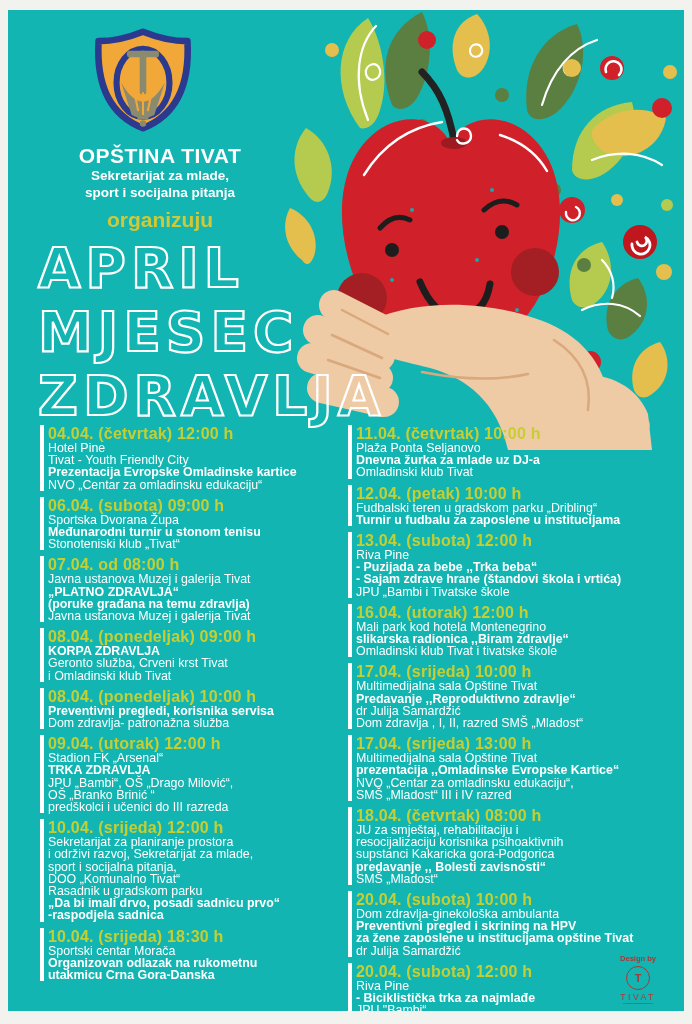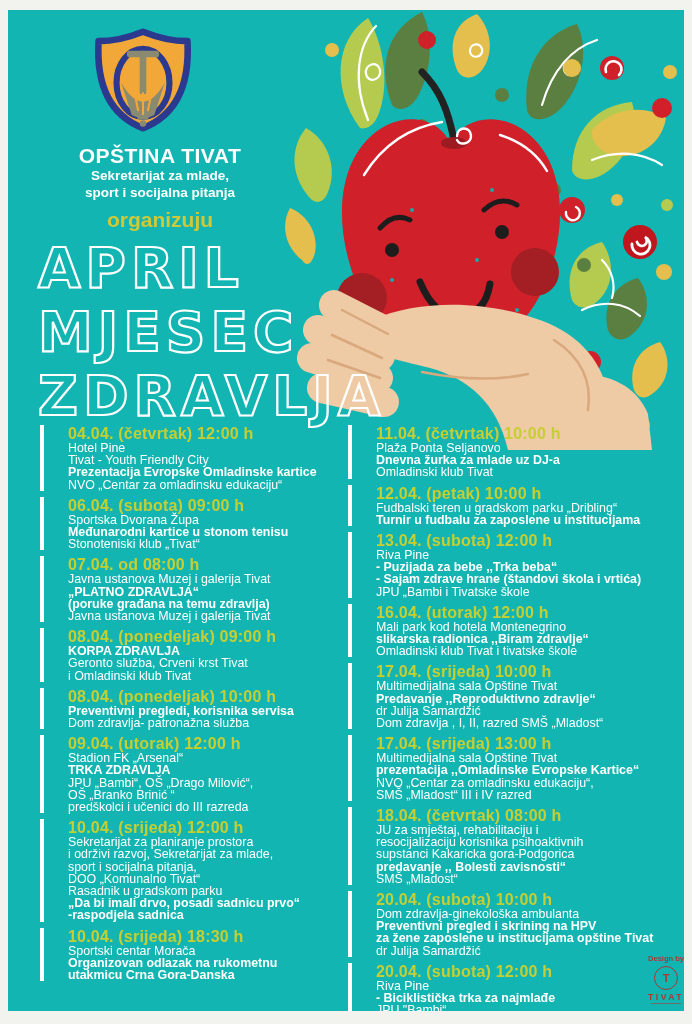--- a/index.html
+++ b/index.html
@@ -24,34 +24,34 @@
     .title{color:transparent;-webkit-text-stroke:2.2px #fff;}
   }
 
   
   .illustration{position:absolute;left:264px;top:0;width:412px;height:440px;z-index:1;}
 
   
   .col{position:absolute;top:415px;z-index:2;}
   .col-left{left:32px;width:306px;}
   .col-right{left:340px;width:289px;}
-  .event{border-left:4px solid #fff;padding-left:24px;margin-bottom:6px;}
+  .event{border-left:4px solid #fff;padding-left:4px;margin-bottom:6px;}
   .event-date{color:#c6cf32;font-size:16px;font-weight:700;line-height:17px;
               letter-spacing:.2px;white-space:nowrap;}
   .event-line{color:#fff;font-size:12.4px;line-height:12.2px;white-space:nowrap;}
   .event-line.b{font-weight:700;}
 
   
-  .credit{position:absolute;left:633px;top:944px;width:50px;text-align:center;
+  .credit{position:absolute;left:605px;top:944px;width:50px;text-align:center;
           color:#a63a35;z-index:2;}
   .credit-designby{font-size:7.5px;font-weight:700;}
   .credit-logo{width:22px;height:22px;border:1.6px solid #a63a35;border-radius:50%;
                margin:3px auto 2px auto;display:flex;align-items:center;justify-content:center;
                font-size:11px;font-weight:700;}
-  .credit-brand{font-size:8.5px;font-weight:700;letter-spacing:2.5px;}
+  .credit-brand{font-size:8.5px;font-weight:400;letter-spacing:2.5px;}
   .credit-rule{width:30px;height:1px;background:#a63a35;opacity:.6;margin:1px auto 0 auto;}
 </style>
 </head>
 <body>
 
 <div class="page">
   <div class="poster">
 
     <div class="header">
       <svg class="logo-svg" viewBox="0 0 110 112">
@@ -190,21 +190,21 @@
         <div class="event">
           <div class="event-date">04.04. (četvrtak) 12:00 h</div>
           <div class="event-line">Hotel Pine</div>
           <div class="event-line">Tivat - Youth Friendly City</div>
           <div class="event-line b">Prezentacija Evropske Omladinske kartice</div>
           <div class="event-line">NVO „Centar za omladinsku edukaciju“</div>
         </div>
         <div class="event">
           <div class="event-date">06.04. (subota) 09:00 h</div>
           <div class="event-line">Sportska Dvorana Župa</div>
-          <div class="event-line b">Međunarodni kartice u stonom tenisu</div>
+          <div class="event-line b">Međunarodni turnir u stonom tenisu</div>
           <div class="event-line">Stonoteniski klub „Tivat“</div>
         </div>
         <div class="event">
           <div class="event-date">07.04. od 08:00 h</div>
           <div class="event-line">Javna ustanova Muzej i galerija Tivat</div>
           <div class="event-line b">„PLATNO ZDRAVLJA“</div>
           <div class="event-line b">(poruke građana na temu zdravlja)</div>
           <div class="event-line">Javna ustanova Muzej i galerija Tivat</div>
         </div>
         <div class="event">

